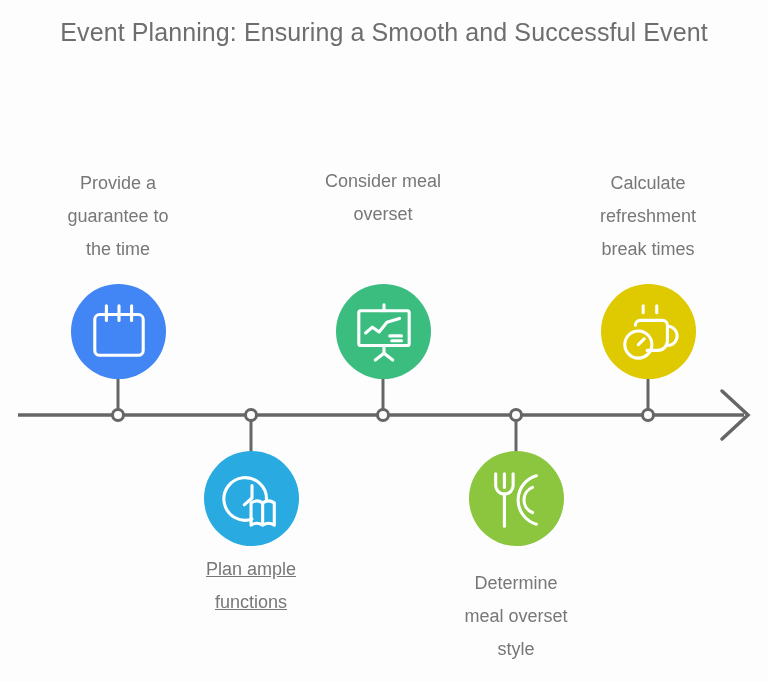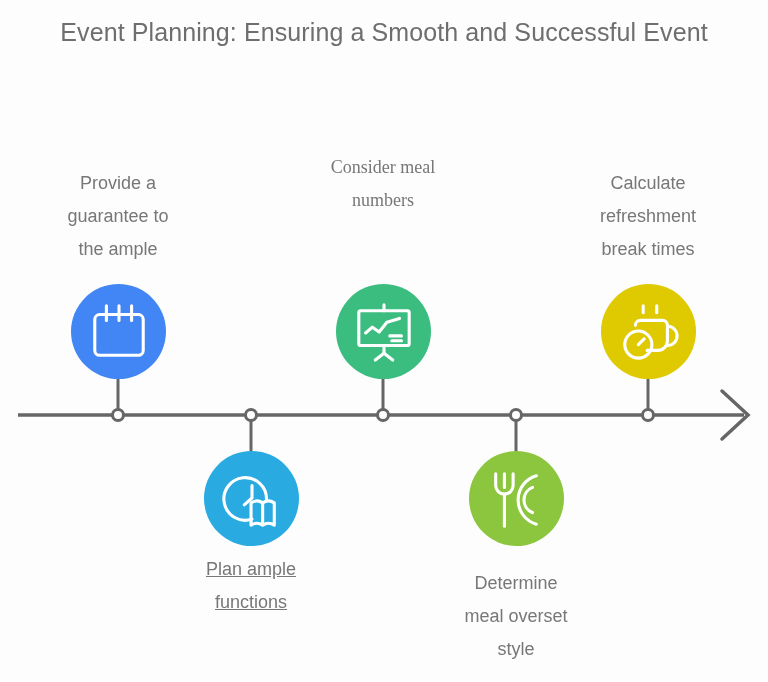--- a/index.html
+++ b/index.html
@@ -65,21 +65,21 @@
 
   
   .n1 { left: 71px;  top: 284px; background: #4285f4; }
   .n2 { left: 204px; top: 451px; background: #29abe2; }
   .n3 { left: 336px; top: 284px; background: #3cbd80; }
   .n4 { left: 469px; top: 451px; background: #8cc63f; }
   .n5 { left: 601px; top: 284px; background: #dfc900; }
 
   .l1 { left: 13px;  top: 167px; }
   .l2 { left: 146px; top: 553px; text-decoration: underline; }
-  .l3 { left: 278px; top: 151px; font-family: Liberation Serif, serif; }
+  .l3 { left: 278px; top: 165px; }
   .l4 { left: 411px; top: 567px; }
   .l5 { left: 543px; top: 167px; }
 </style>
 </head>
 <body>
 
 <div class="canvas">
 
   <div class="title">Event Planning: Ensuring a Smooth and Successful Event</div>
 
@@ -108,21 +108,21 @@
         <rect x="7" y="14" width="50" height="42" rx="5"></rect>
         <line x1="19" y1="5" x2="19" y2="20"></line>
         <line x1="32" y1="5" x2="32" y2="20"></line>
         <line x1="45" y1="5" x2="45" y2="20"></line>
       </g>
     </svg>
   </div>
   <div class="label label-top l1">
     <div>Provide a</div>
     <div>guarantee to</div>
-    <div>the ample</div>
+    <div>the time</div>
   </div>
 
   <div class="node n2" style="background: rgb(41, 171, 226);">
     <svg class="node-icon" viewBox="0 0 64 64">
       <g fill="none" stroke="#ffffff" stroke-width="3.2" stroke-linecap="round" stroke-linejoin="round">
         <path d="M47 32a22 22 0 1 0 -15 20.8"></path>
         <polyline points="28,18 28,31 20,38" transform="translate(4,0)"></polyline>
         <path d="M31 59 L31 36 q6,-4 12,0 q6,-4 12,0 L55 59 q-6,-4 -12,0 q-6,-4 -12,0 Z" fill="none"></path>
         <line x1="43" y1="37" x2="43" y2="57"></line>
       </g>
@@ -142,21 +142,21 @@
         <line x1="38" y1="36" x2="50" y2="36"></line>
         <line x1="40" y1="41" x2="50" y2="41"></line>
         <line x1="32" y1="46" x2="32" y2="54"></line>
         <line x1="32" y1="54" x2="23" y2="61"></line>
         <line x1="32" y1="54" x2="41" y2="61"></line>
       </g>
     </svg>
   </div>
   <div class="label label-top l3">
     <div>Consider meal</div>
-    <div>numbers</div>
+    <div>overset</div>
   </div>
 
   <div class="node n4" style="background: rgb(140, 198, 63);">
     <svg class="node-icon" viewBox="0 0 64 64">
       <g fill="none" stroke="#ffffff" stroke-width="3.2" stroke-linecap="round" stroke-linejoin="round">
         <path d="M10 6 L10 18 a9 9 0 0 0 18 0 L28 6"></path>
         <line x1="19" y1="6" x2="19" y2="20"></line>
         <line x1="19" y1="27" x2="19" y2="60"></line>
         <path d="M52 8 a26 26 0 0 0 0 50"></path>
         <path d="M48 20 a14 14 0 0 0 0 26"></path>

